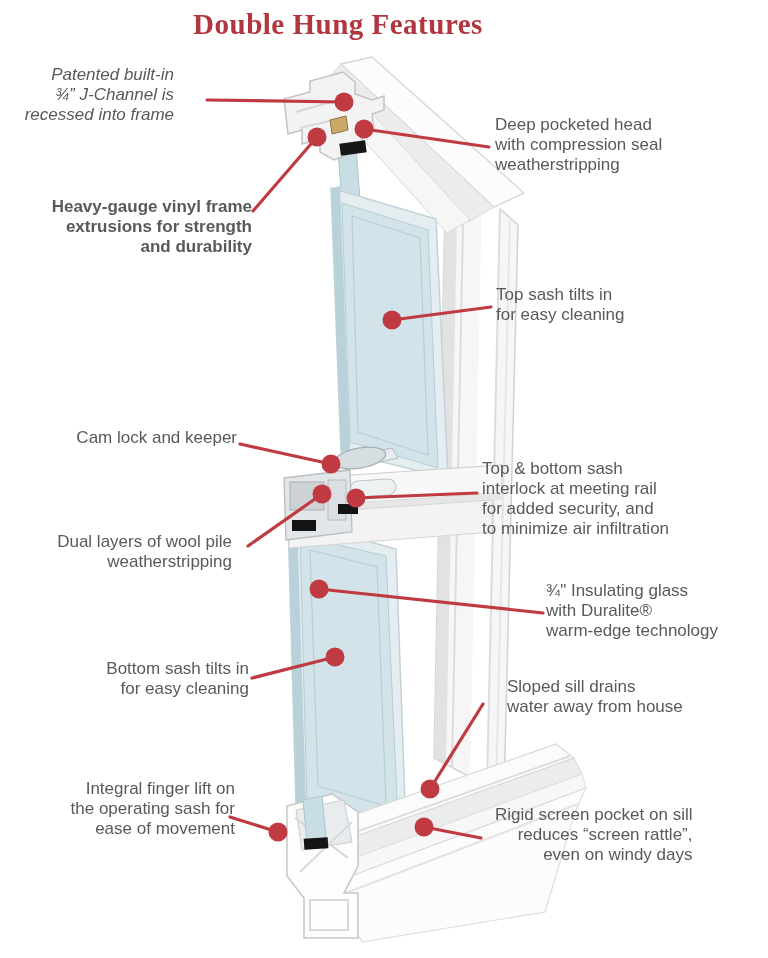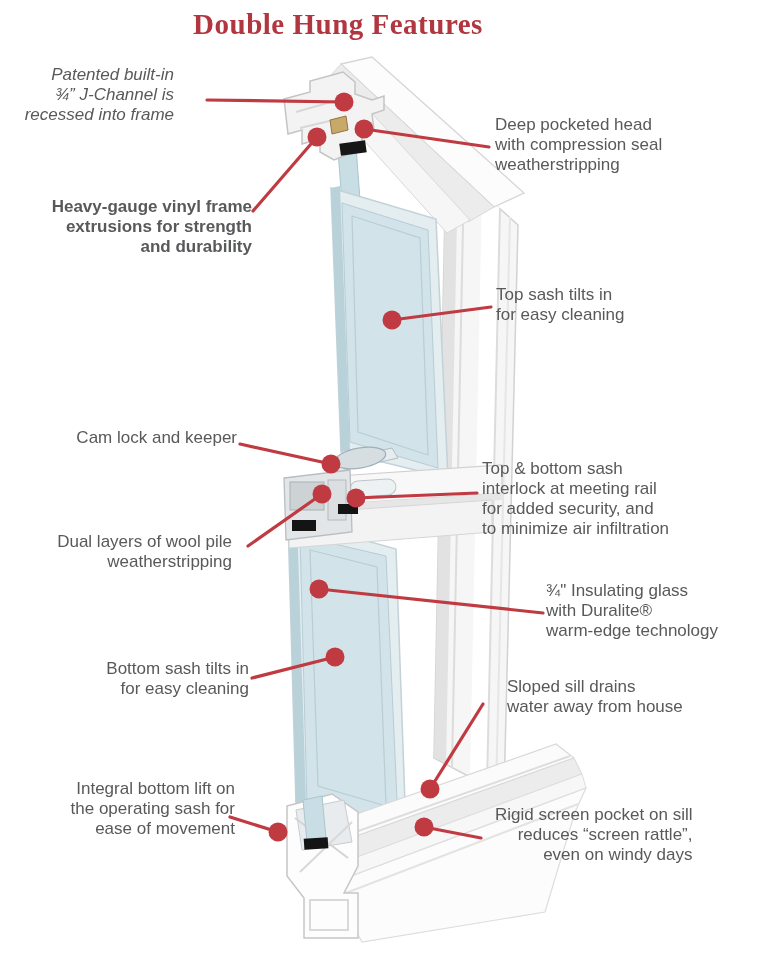--- a/index.html
+++ b/index.html
@@ -154,20 +154,20 @@
 to minimize air infiltration</div>
   <div class="lbl r" id="lbl-wool-pile">Dual layers of wool pile
 weatherstripping</div>
   <div class="lbl" id="lbl-insulating">¾" Insulating glass
 with Duralite®
 warm-edge technology</div>
   <div class="lbl r" id="lbl-bottom-sash">Bottom sash tilts in
 for easy cleaning</div>
   <div class="lbl" id="lbl-sloped-sill">Sloped sill drains
 water away from house</div>
-  <div class="lbl r" id="lbl-finger-lift">Integral bottom lift on
+  <div class="lbl r" id="lbl-finger-lift">Integral finger lift on
 the operating sash for
 ease of movement</div>
   <div class="lbl" id="lbl-screen">Rigid screen pocket on sill
 reduces “screen rattle”,
 even on windy days</div>
 
 </div>
 
 </body></html>

